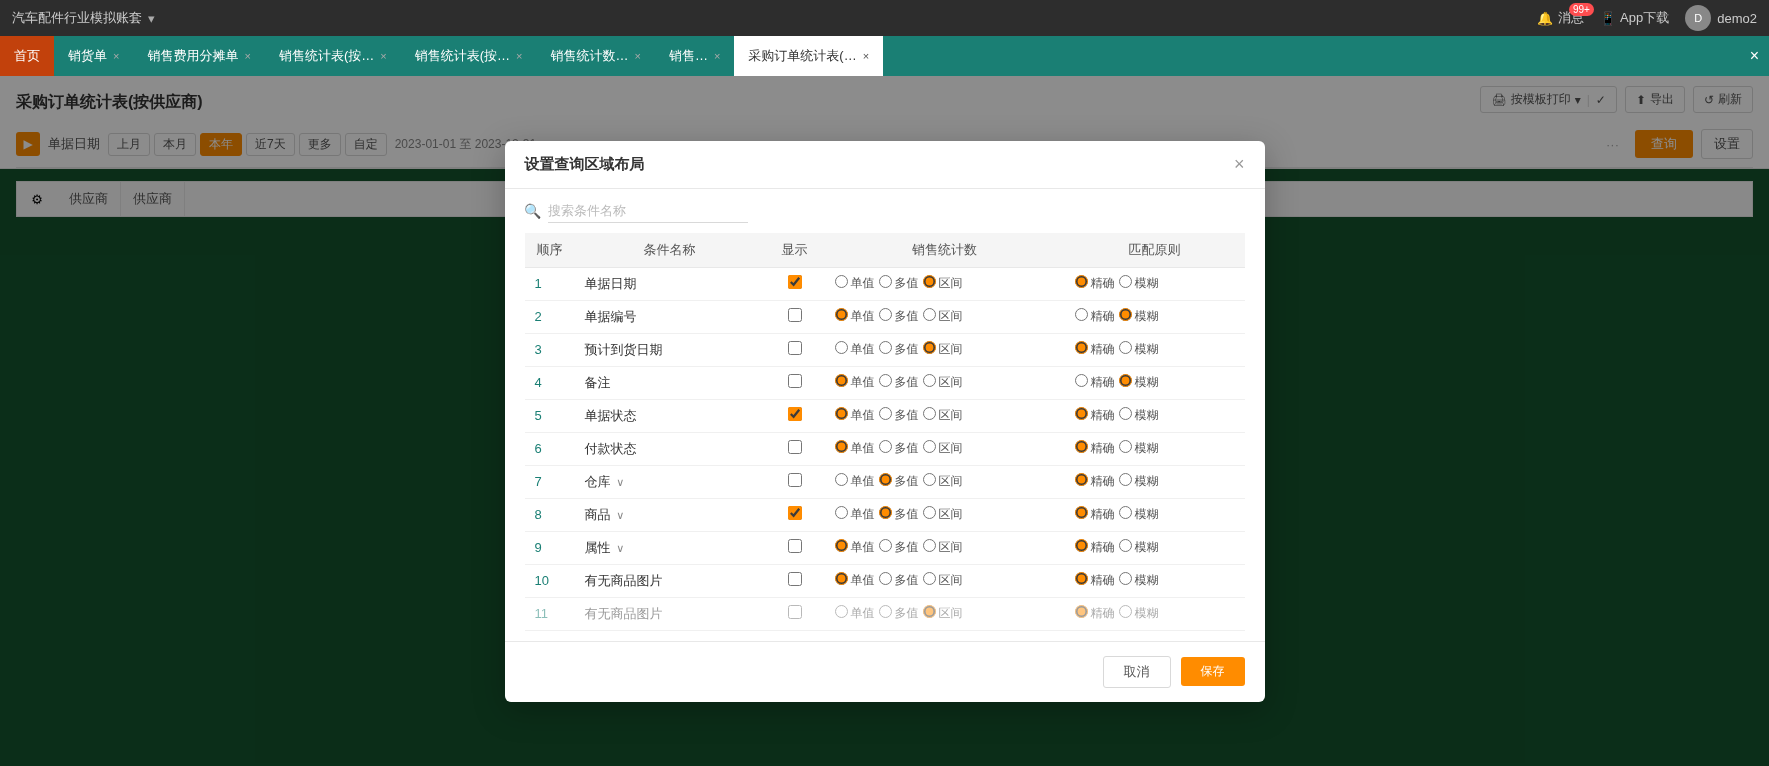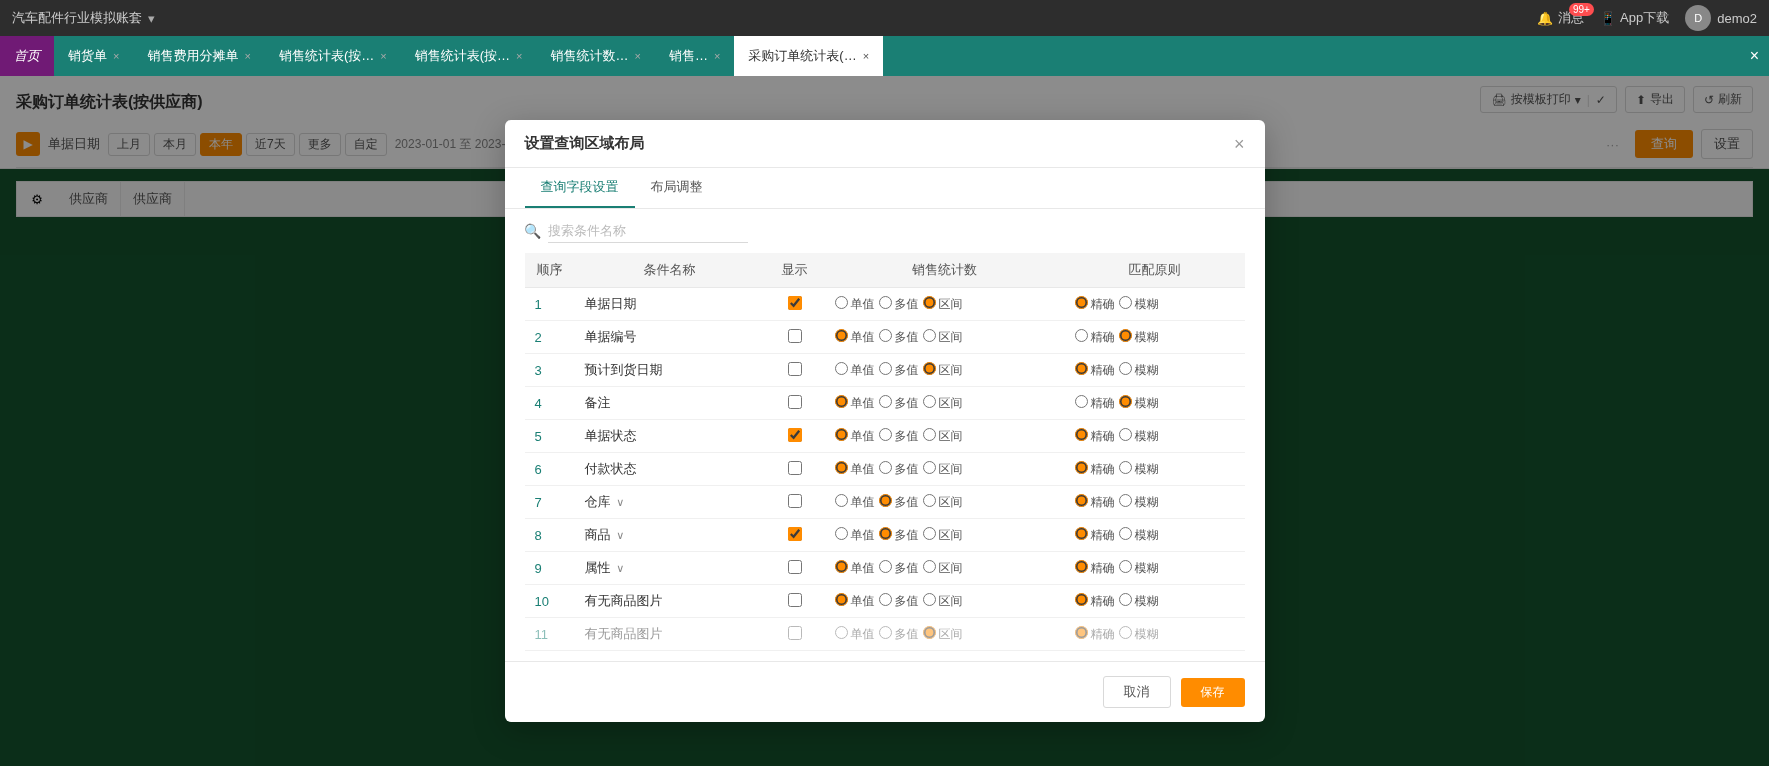--- a/index.html
+++ b/index.html
@@ -37,21 +37,21 @@
       display: flex;
       align-items: center;
       padding: 0 14px;
       color: #fff;
       font-size: 13px;
       cursor: pointer;
       white-space: nowrap;
     }
     .tab-item.active { background: #fff; color: #333; }
     .tab-item .close-btn { margin-left: 6px; font-size: 11px; color: #aaa; }
-    .tab-home { background: #701a75; font-style: italic; }
+    .tab-home { background: #c2410c; }
 
     
     .main-content {
       background: #14532d;
       height: calc(766px - 36px - 40px);
       position: relative;
       overflow: hidden;
     }
 
     
@@ -285,28 +285,20 @@
 
   <div class="overlay">
 
     <div class="dialog">
 
       <div class="dialog-header">
         <span class="dialog-title">设置查询区域布局</span>
         <span class="dialog-close">×</span>
       </div>
 
-      <div class="dialog-tabs">
-        <div class="dialog-tab active">
-          <span>查询字段设置</span>
-        </div>
-        <div class="dialog-tab">
-          <span>布局调整</span>
-        </div>
-      </div>
 
       <div class="dialog-search">
         <span class="dialog-search-icon">🔍</span>
         <input class="dialog-search-input" type="text" placeholder="搜索条件名称" style="">
       </div>
 
       <div class="dialog-table-wrap">
         <table class="dialog-table">
           <thead>
             <tr>

